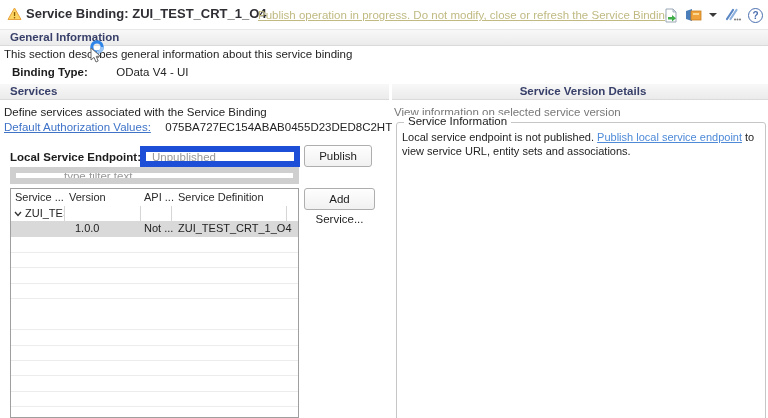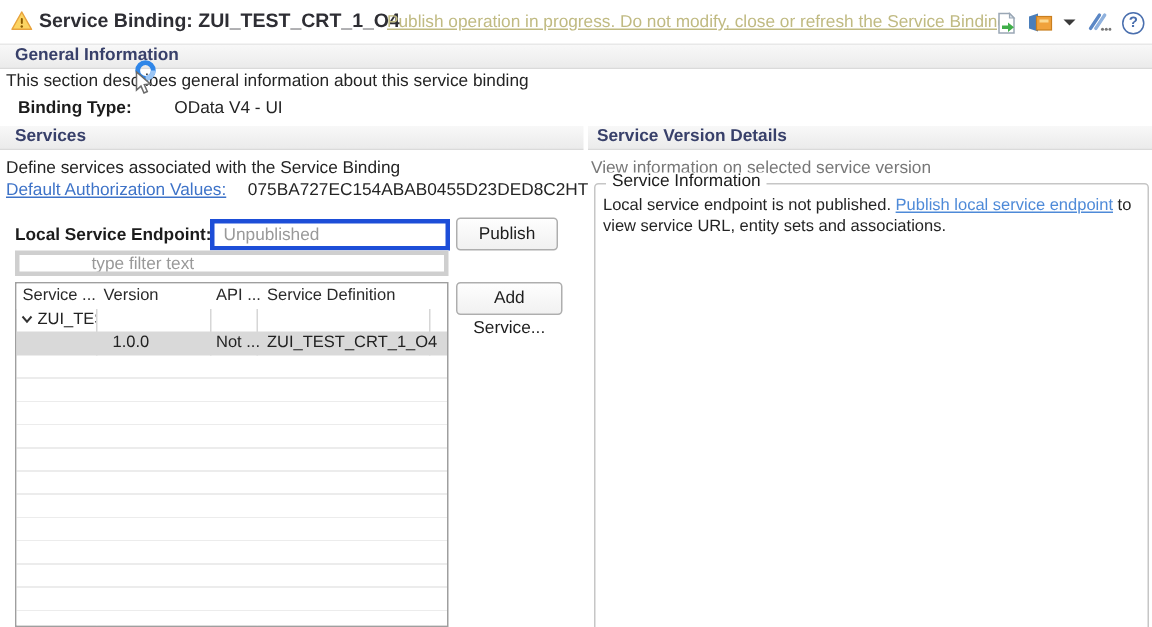--- a/index.html
+++ b/index.html
@@ -15,29 +15,29 @@
   .status-link { position:absolute; left:258px; top:9px; font-size:11.5px; color:#c0ba82; text-decoration:underline; white-space:nowrap; cursor:pointer; }
   .hdr-icons { position:absolute; right:4px; top:7px; display:flex; align-items:center; gap:6px; }
   .hico { width:17px; height:16px; display:flex; align-items:center; justify-content:center; cursor:pointer; }
   .caret { width:0; height:0; border-left:4px solid transparent; border-right:4px solid transparent; border-top:4px solid #3a3a3a; }
   .help-circle { width:15px; height:15px; border:1.6px solid #4a6fae; border-radius:50%; color:#4a6fae; font-size:10px; font-weight:bold; display:flex; align-items:center; justify-content:center; }
 
   
   .band { position:absolute; height:16px; background:linear-gradient(to bottom,#f8f8f8,#ebebeb); border-bottom:1px solid #dadada; font-size:11.5px; font-weight:bold; color:#38406a; padding:1px 0 0 10px; }
   .band-gi { left:0; top:30px; width:768px; }
   .band-sv { left:0; top:84px; width:389px; }
-  .band-svd { left:392px; top:84px; width:376px; padding-left:6px; }
+  .band-svd { left:392px; top:84px; width:376px; padding-left:6px;text-align:center; }
 
   .desc { position:absolute; font-size:11.5px; color:#242424; white-space:nowrap; }
   .desc-grey { color:#787878; }
   .lbl { font-weight:600; color:#1c1c1c; }
   .blue-link { color:#3e73c8; text-decoration:underline; cursor:pointer; }
 
   
-  .txtfield { position:absolute; border:3px solid #1d4ed8; background:#fff; font-family:inherit; font-size:11.5px; color:#2a2a2a; padding:0 6px; outline:none; }
+  .txtfield { position:absolute; border:6px solid #1d4ed8; background:#fff; font-family:inherit; font-size:11.5px; color:#2a2a2a; padding:0 6px; outline:none; }
   .txtfield::placeholder { color:#999; opacity:1; }
   .btn { position:absolute; border:1px solid #aeaeae; border-radius:3px; background:linear-gradient(to bottom,#fefefe,#f1f1f1); font-family:inherit; font-size:11.5px; color:#1e1e1e; text-align:center; cursor:pointer; line-height:20px; }
 
   
   .tbl { position:absolute; left:10px; top:188px; width:289px; height:230px; border:1px solid #9f9f9f; background:#fff; overflow:hidden; }
   .tbl .vline { position:absolute; top:0; bottom:0; width:1px; background:#d6d6d6; }
   .thead { position:absolute; left:0; top:0; right:0; height:17px; background:#fff; font-size:11px; color:#2a2a2a; }
   .thead span { position:absolute; top:2px; white-space:nowrap; }
   .trow { position:absolute; left:0; right:0; height:15px; font-size:11px; color:#222; }
   .trow span { position:absolute; top:1px; white-space:nowrap; }

